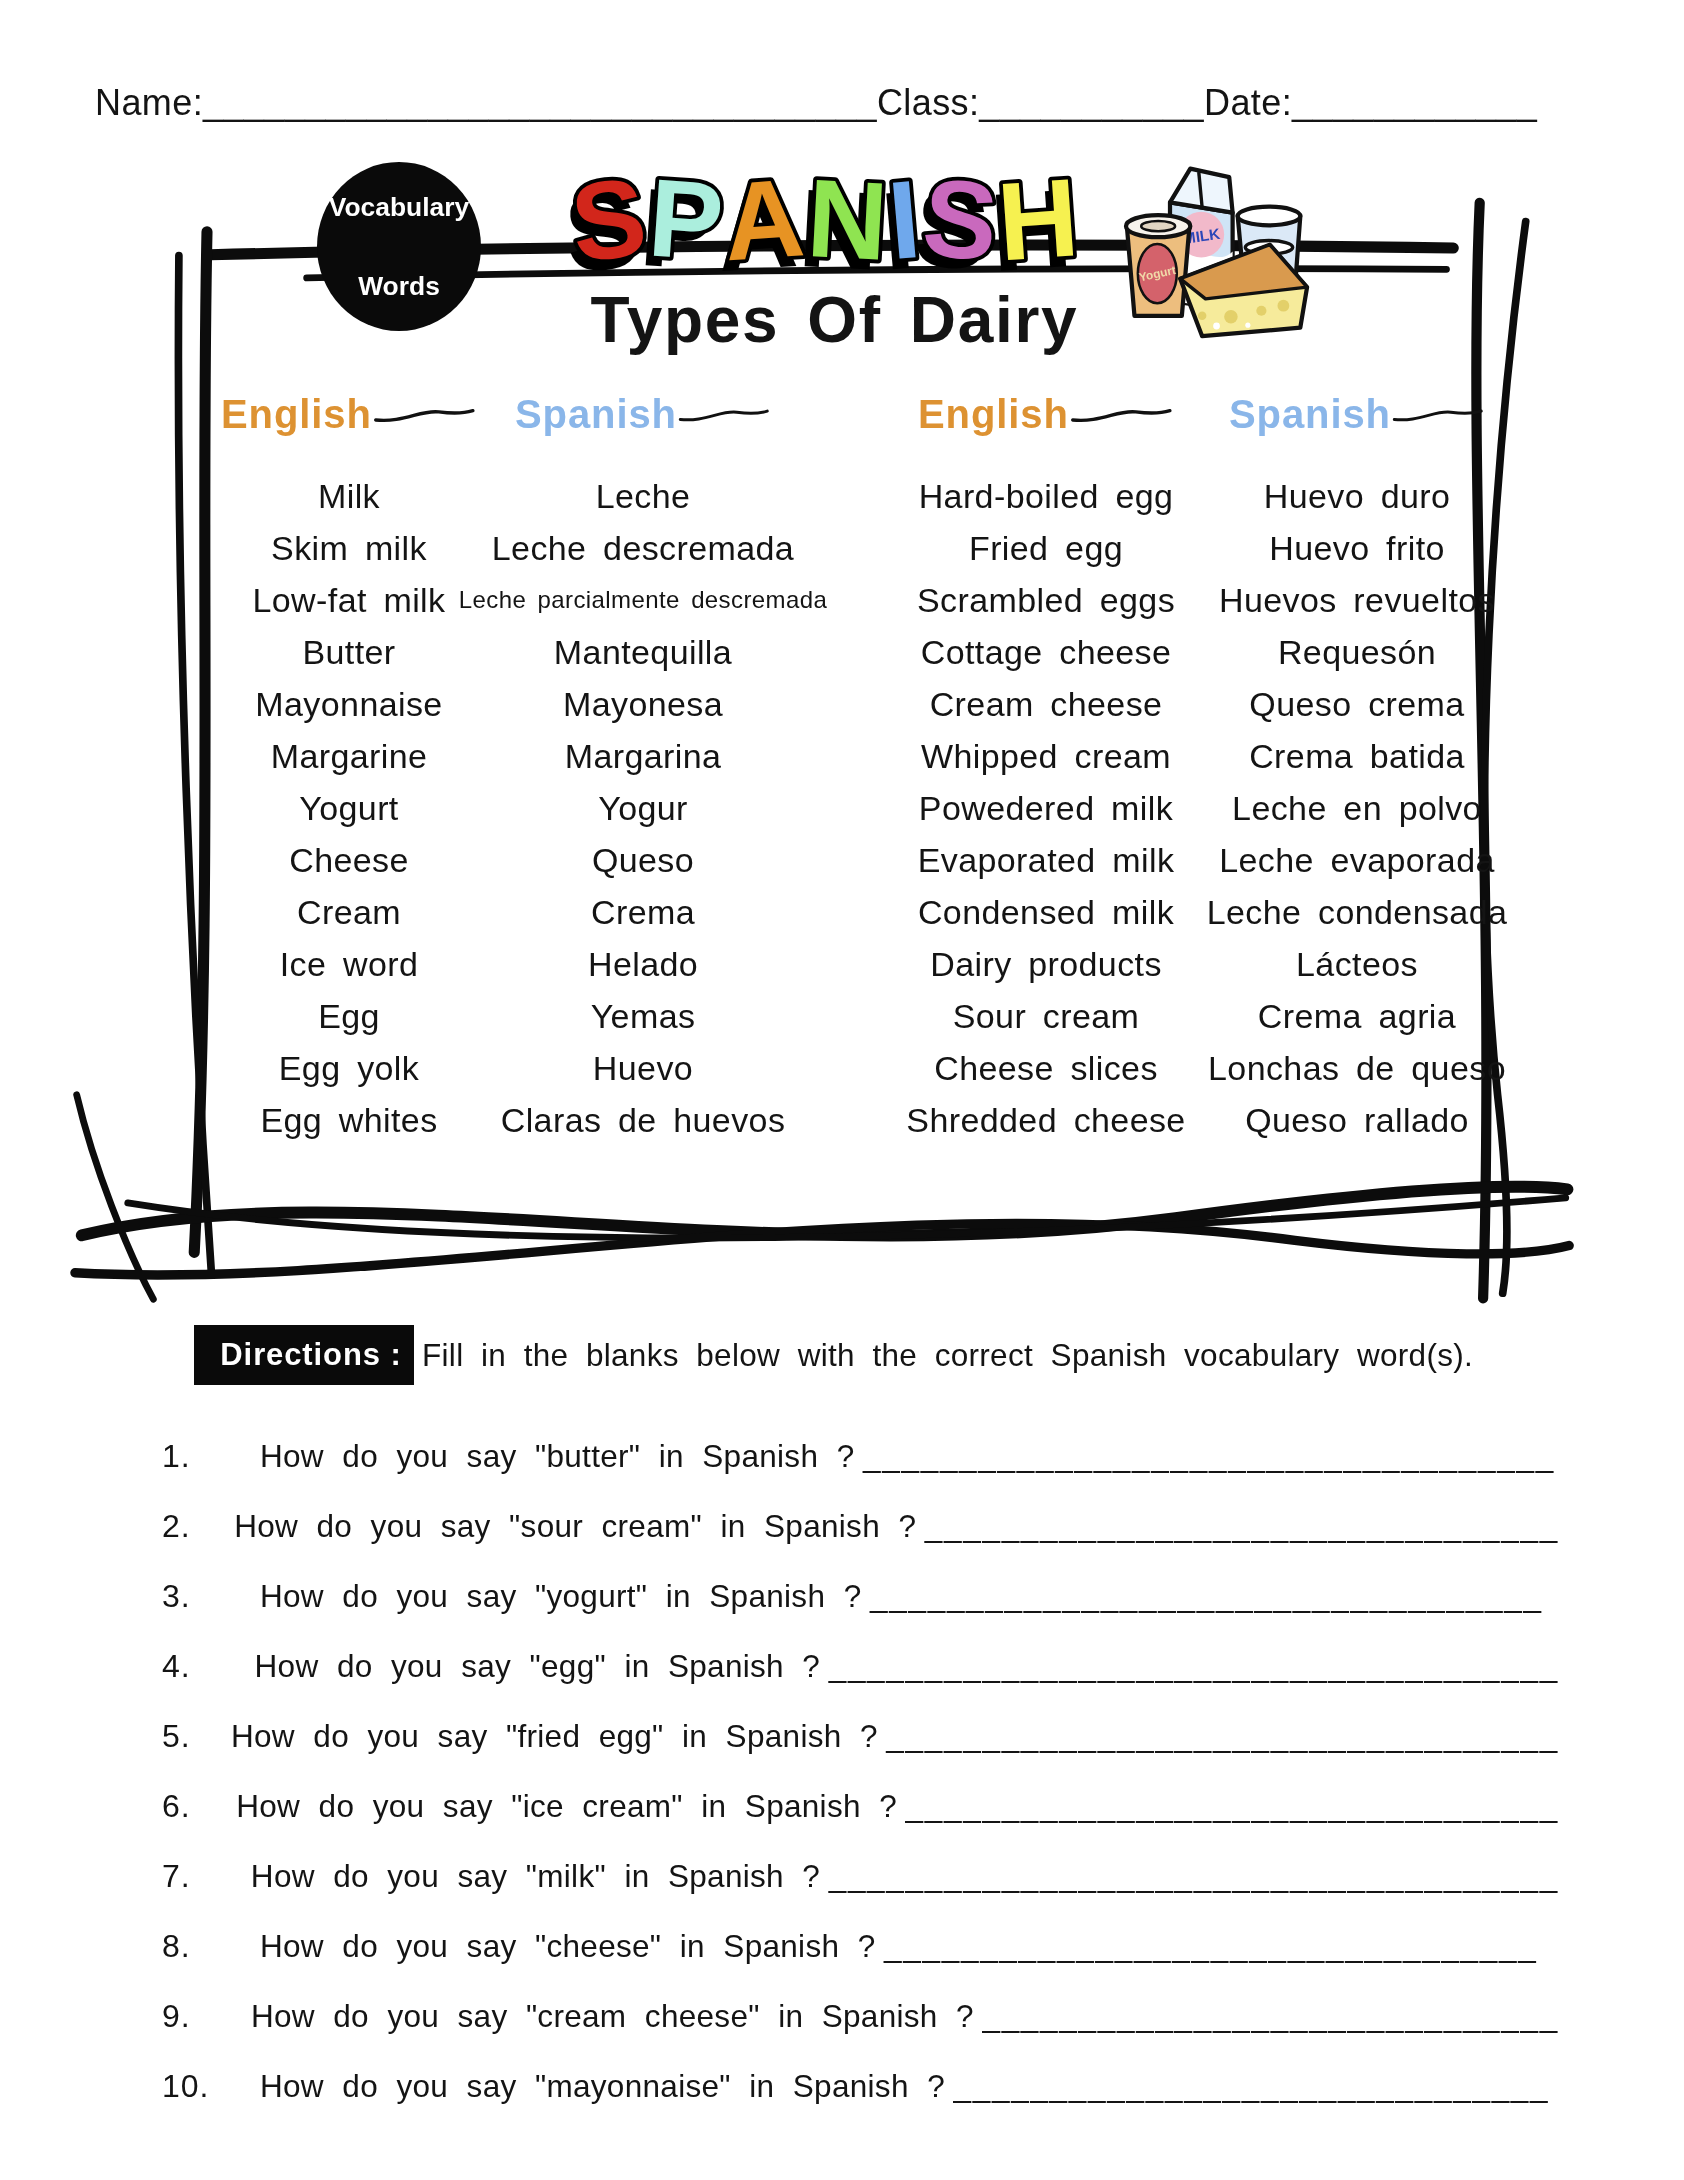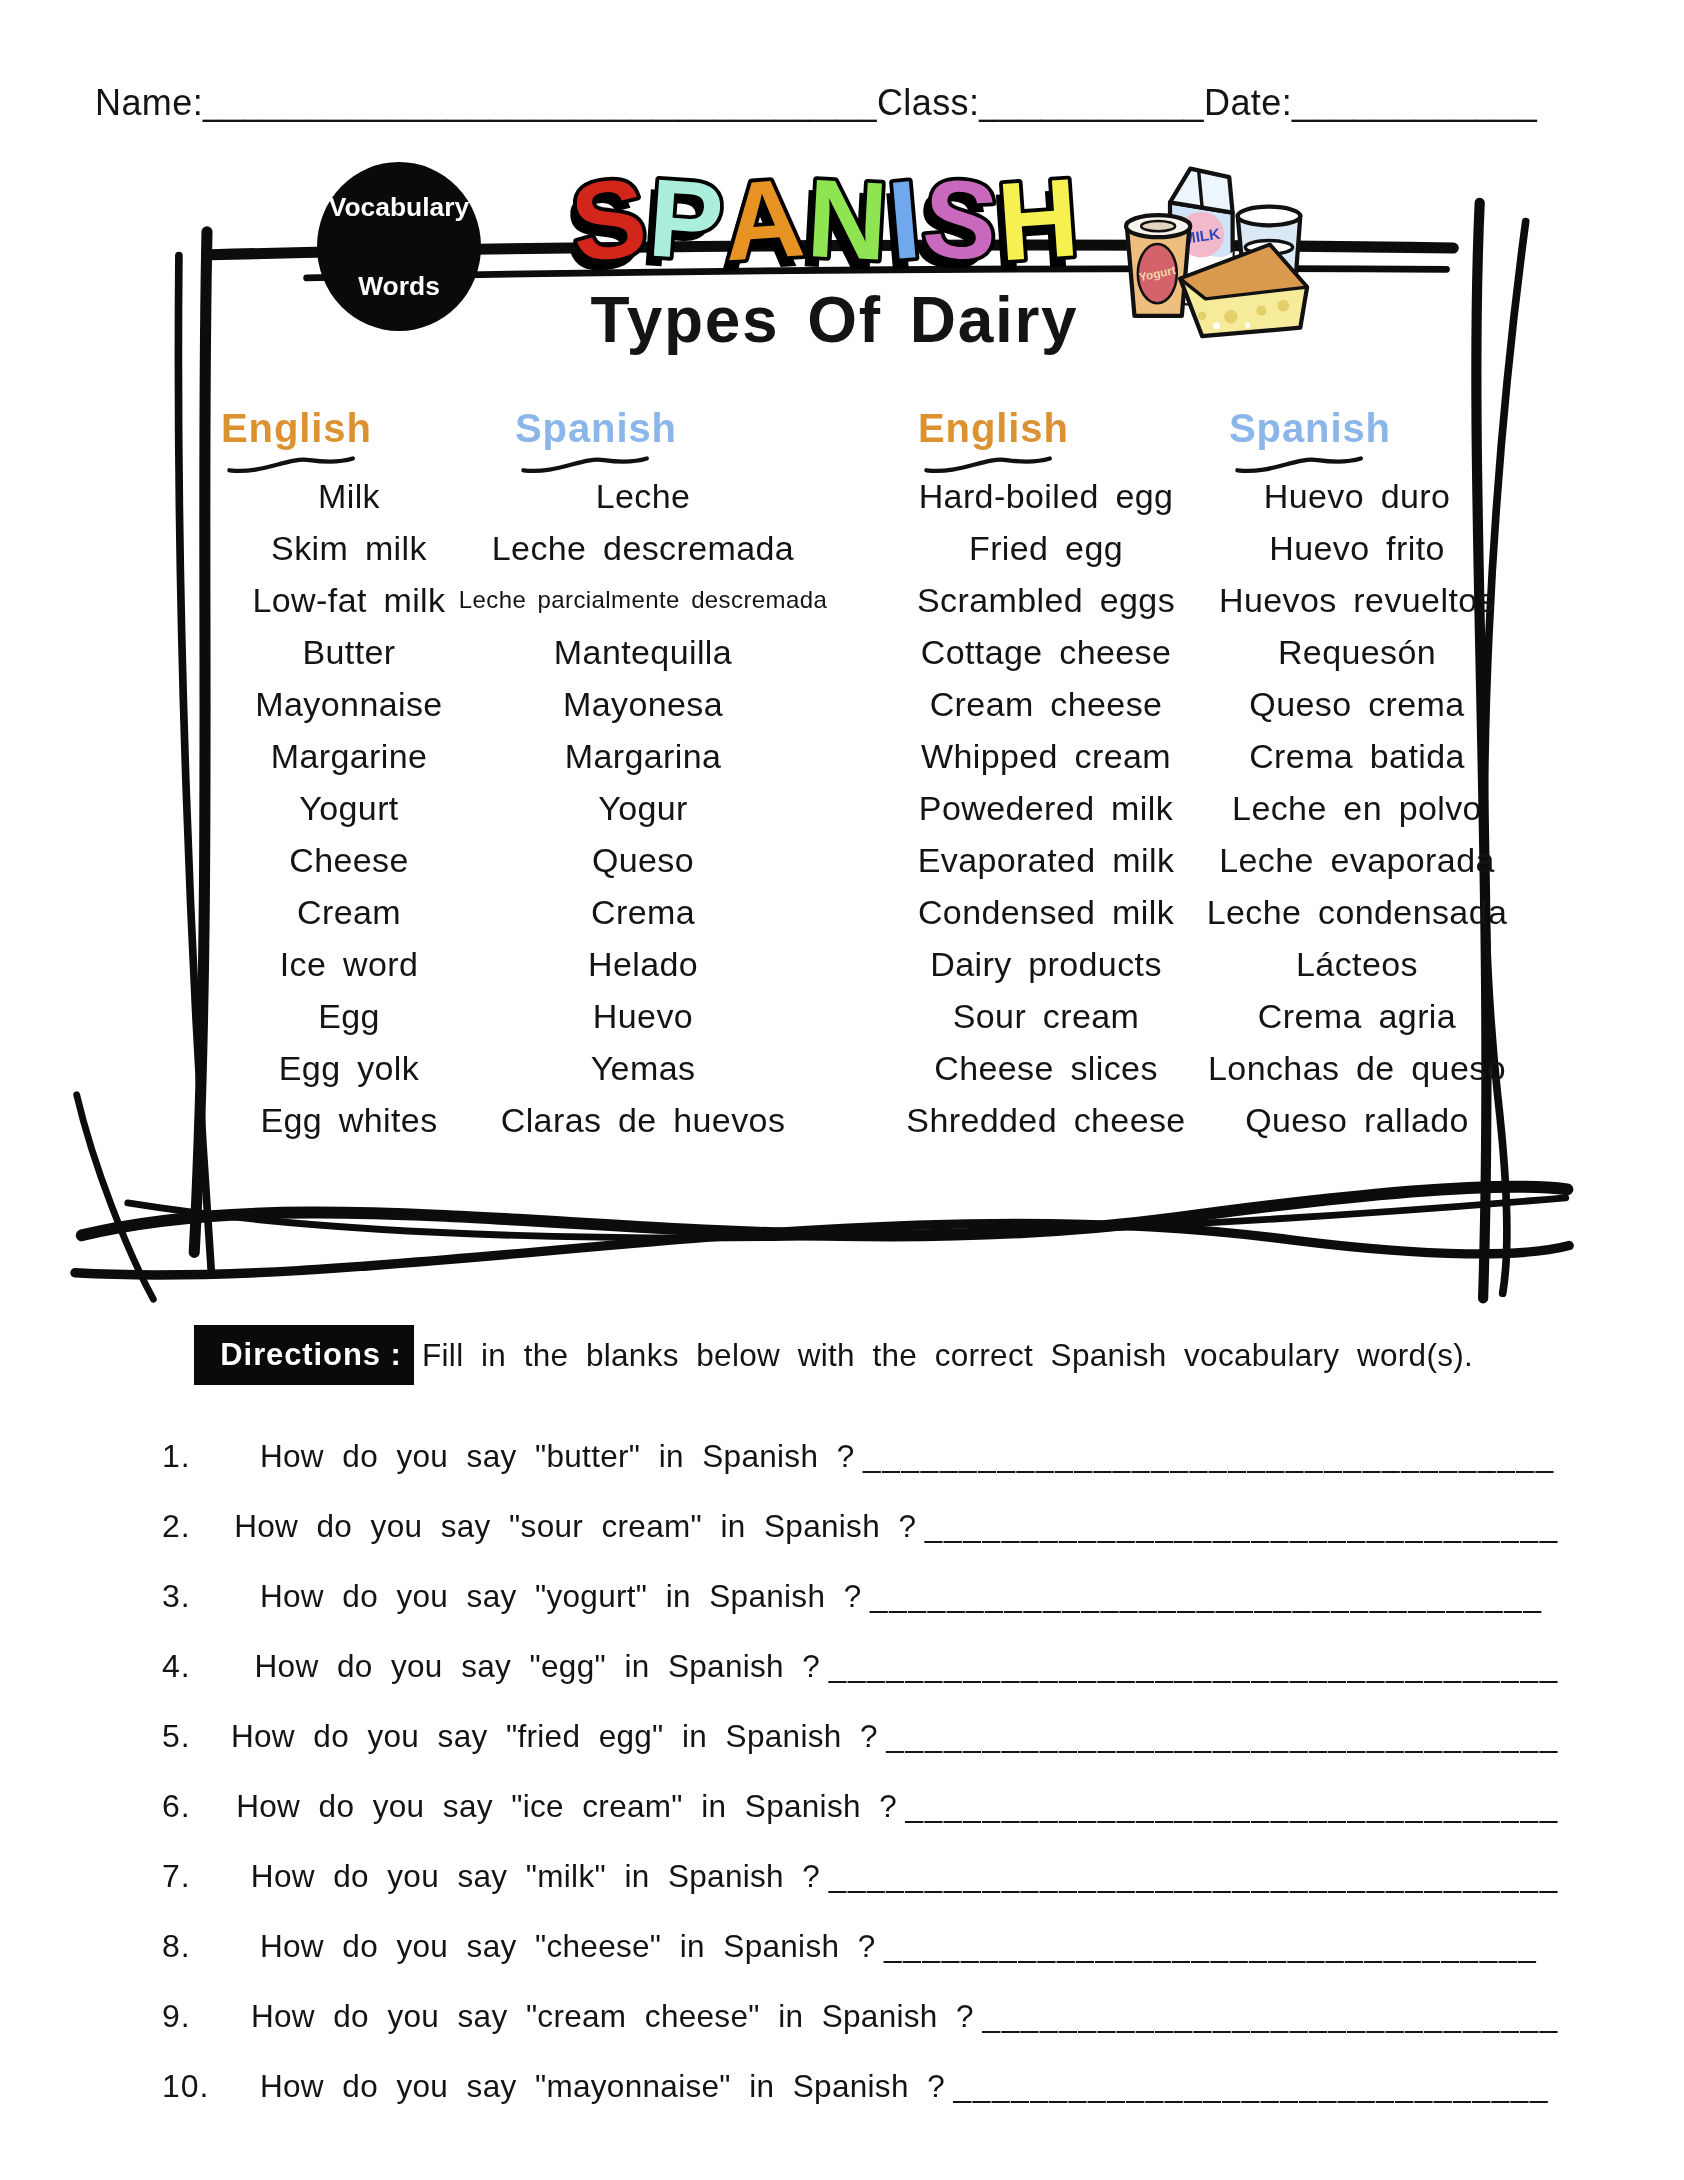--- a/index.html
+++ b/index.html
@@ -24,21 +24,21 @@
         stroke:#000;stroke-width:9px;paint-order:stroke;stroke-linejoin:round;}
   .subtitle{
     position:absolute;left:545px;top:283px;width:579px;text-align:center;
     font-size:64px;font-weight:700;letter-spacing:1.7px;word-spacing:8.5px;
   }
   .clipart{position:absolute;left:1104px;top:150px;width:220px;height:220px;}
   
   .frame{position:absolute;left:0;top:0;width:1685px;height:2181px;pointer-events:none;}
   .frame path{fill:none;stroke:#0c0c0c;stroke-linecap:round;}
   
-  .vhead{position:absolute;top:406px;width:256px;display:flex;flex-direction:column;align-items:flex-start;}
+  .vhead{position:absolute;top:392px;width:256px;display:flex;flex-direction:row;align-items:center;}
   .vhead-text{font-size:40px;font-weight:700;letter-spacing:0.9px;}
   .swoosh{width:141px;height:22px;margin-top:1.7px;}
   .vcol{position:absolute;top:470px;width:392px;display:flex;flex-direction:column;}
   .vcell{
     height:52px;display:flex;align-items:center;justify-content:center;
     font-size:34px;letter-spacing:0.4px;word-spacing:6.8px;white-space:nowrap;
   }
   .vcell.small{font-size:24px;word-spacing:4.3px;}
   
   .dir-box{
@@ -183,22 +183,22 @@
     <div class="vcell">Leche</div>
     <div class="vcell">Leche descremada</div>
     <div class="vcell small">Leche parcialmente descremada</div>
     <div class="vcell">Mantequilla</div>
     <div class="vcell">Mayonesa</div>
     <div class="vcell">Margarina</div>
     <div class="vcell">Yogur</div>
     <div class="vcell">Queso</div>
     <div class="vcell">Crema</div>
     <div class="vcell">Helado</div>
+    <div class="vcell">Yemas</div>
     <div class="vcell">Huevo</div>
-    <div class="vcell">Yemas</div>
     <div class="vcell">Claras de huevos</div>
   </div>
   <div class="vcol" style="left:850px">
     <div class="vcell">Hard-boiled egg</div>
     <div class="vcell">Fried egg</div>
     <div class="vcell">Scrambled eggs</div>
     <div class="vcell">Cottage cheese</div>
     <div class="vcell">Cream cheese</div>
     <div class="vcell">Whipped cream</div>
     <div class="vcell">Powedered milk</div>

